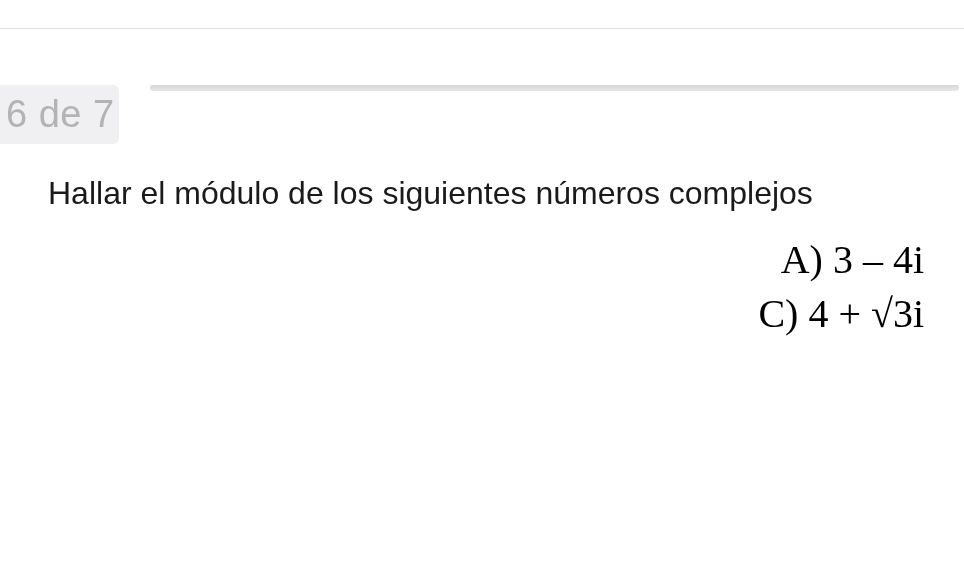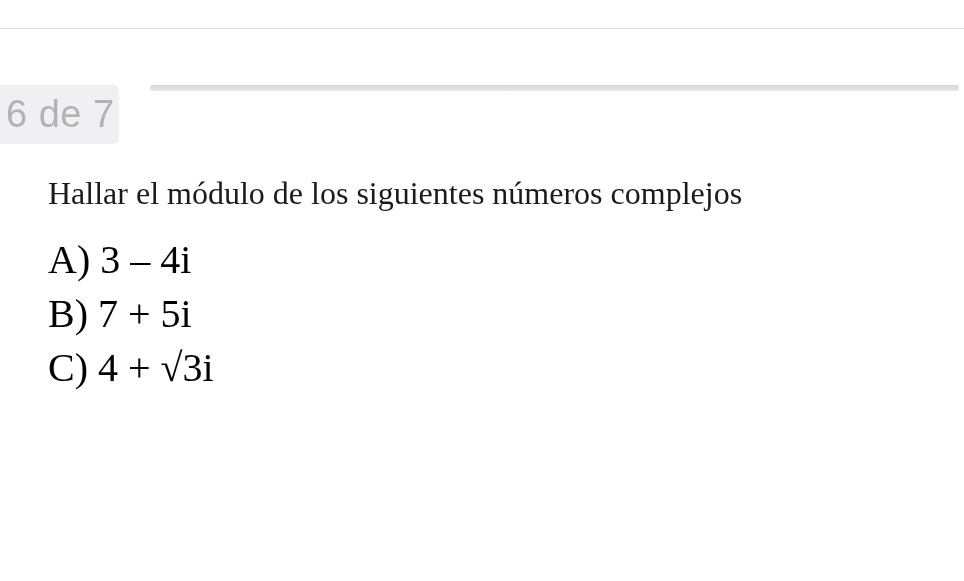--- a/index.html
+++ b/index.html
@@ -50,31 +50,32 @@
       position: absolute;
       top: 175px;
       left: 48px;
       right: 40px;
     }
     .question-prompt {
       font-size: 32px;
       color: #1a1a1a;
       font-weight: 400;
       margin-bottom: 22px;
-      font-family: Liberation Serif, serif;
+      font-family: Liberation Sans, sans-serif;
     }
     .options {
       font-family: "Times New Roman", Times, serif;
       font-size: 40px;
       color: #000;
       line-height: 1.3;
     }
     .option {
       margin-bottom: 2px;
       white-space: nowrap;
+      text-align: right;
     }
     .option .label {
       display: inline;
     }
     .option .expr {
       display: inline;
     }
   </style>
 </head>
 <body>
@@ -87,19 +88,16 @@
 
 <div class="doc-top-border"></div>
 
 <div class="content">
   <div class="question-prompt">Hallar el módulo de los siguientes números complejos</div>
   <div class="options">
     <div class="option">
       <span class="label">A) </span><span class="expr">3 – 4i</span>
     </div>
     <div class="option">
-      <span class="label">B) </span><span class="expr">7 + 5i</span>
-    </div>
-    <div class="option">
       <span class="label">C) </span><span class="expr">4 + √3i</span>
     </div>
   </div>
 </div>
 
 </body></html>

